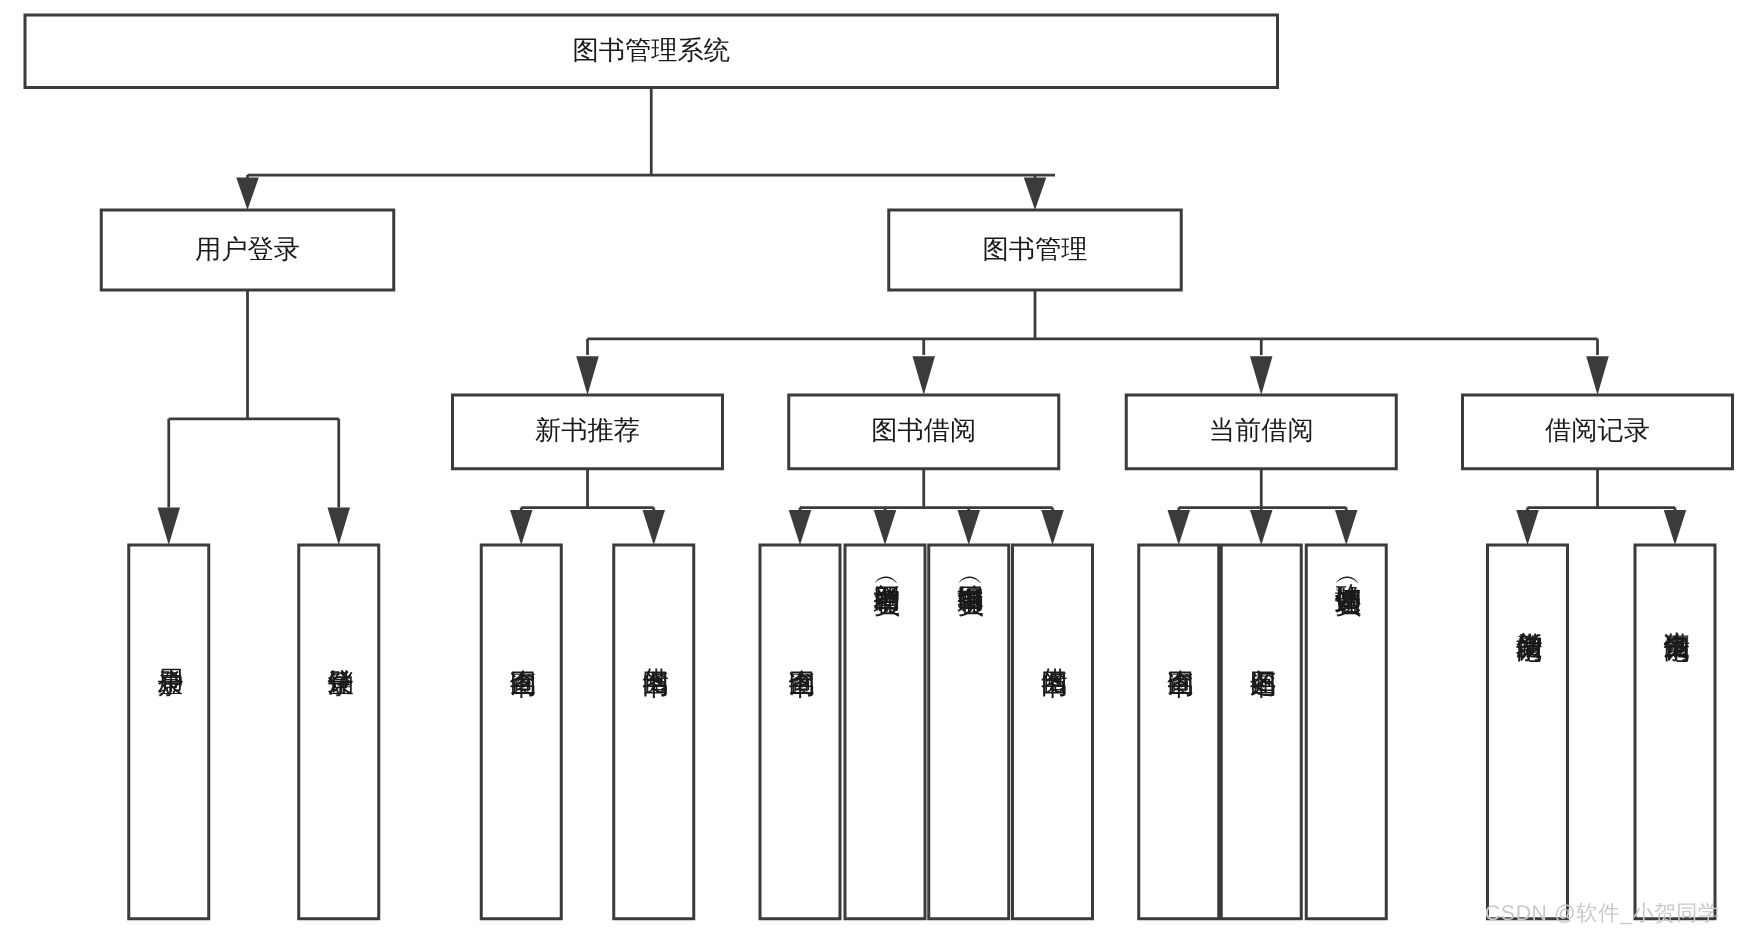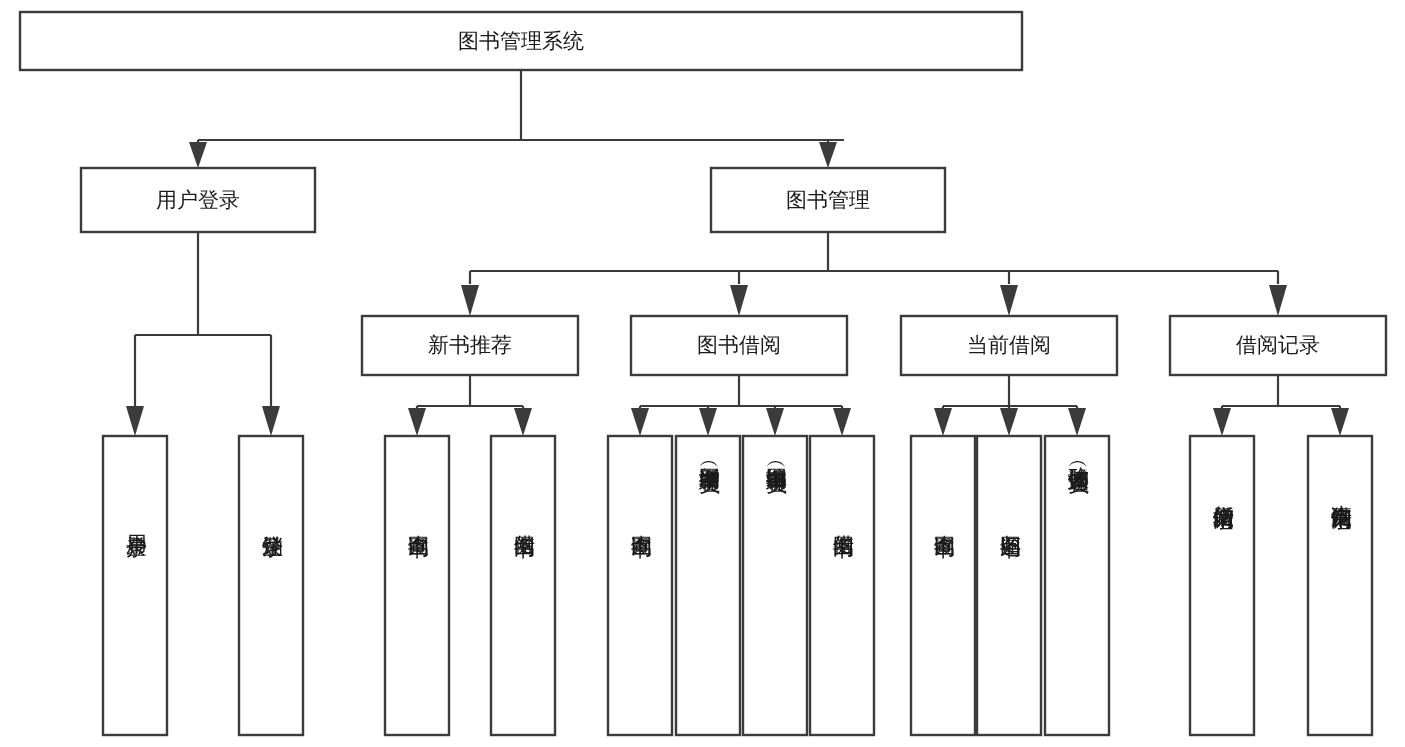--- a/index.html
+++ b/index.html
@@ -208,13 +208,14 @@
       </g>
 
       <g>
         <rect class="node-box" x="1308" y="436" width="64" height="299"></rect>
         <text class="node-label-v" x="1340" y="488">查询借阅记录</text>
       </g>
 
     </g>
   </svg>
 
+  <div class="watermark">CSDN @软件_小贺同学</div>
 </div>
 
 </body></html>

